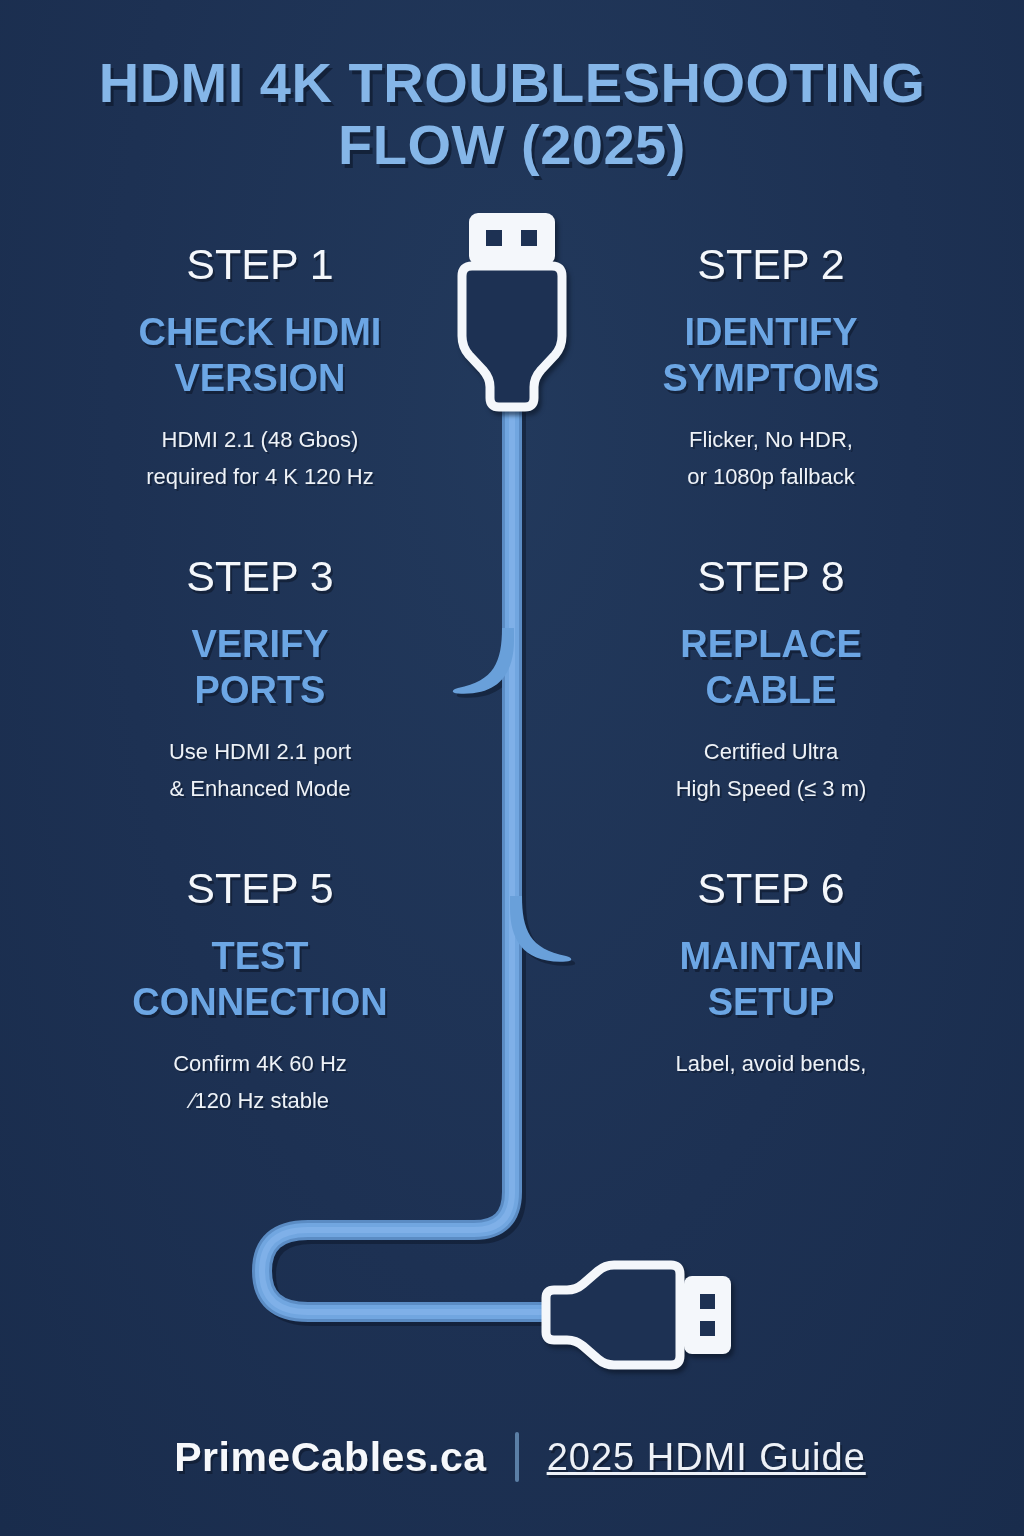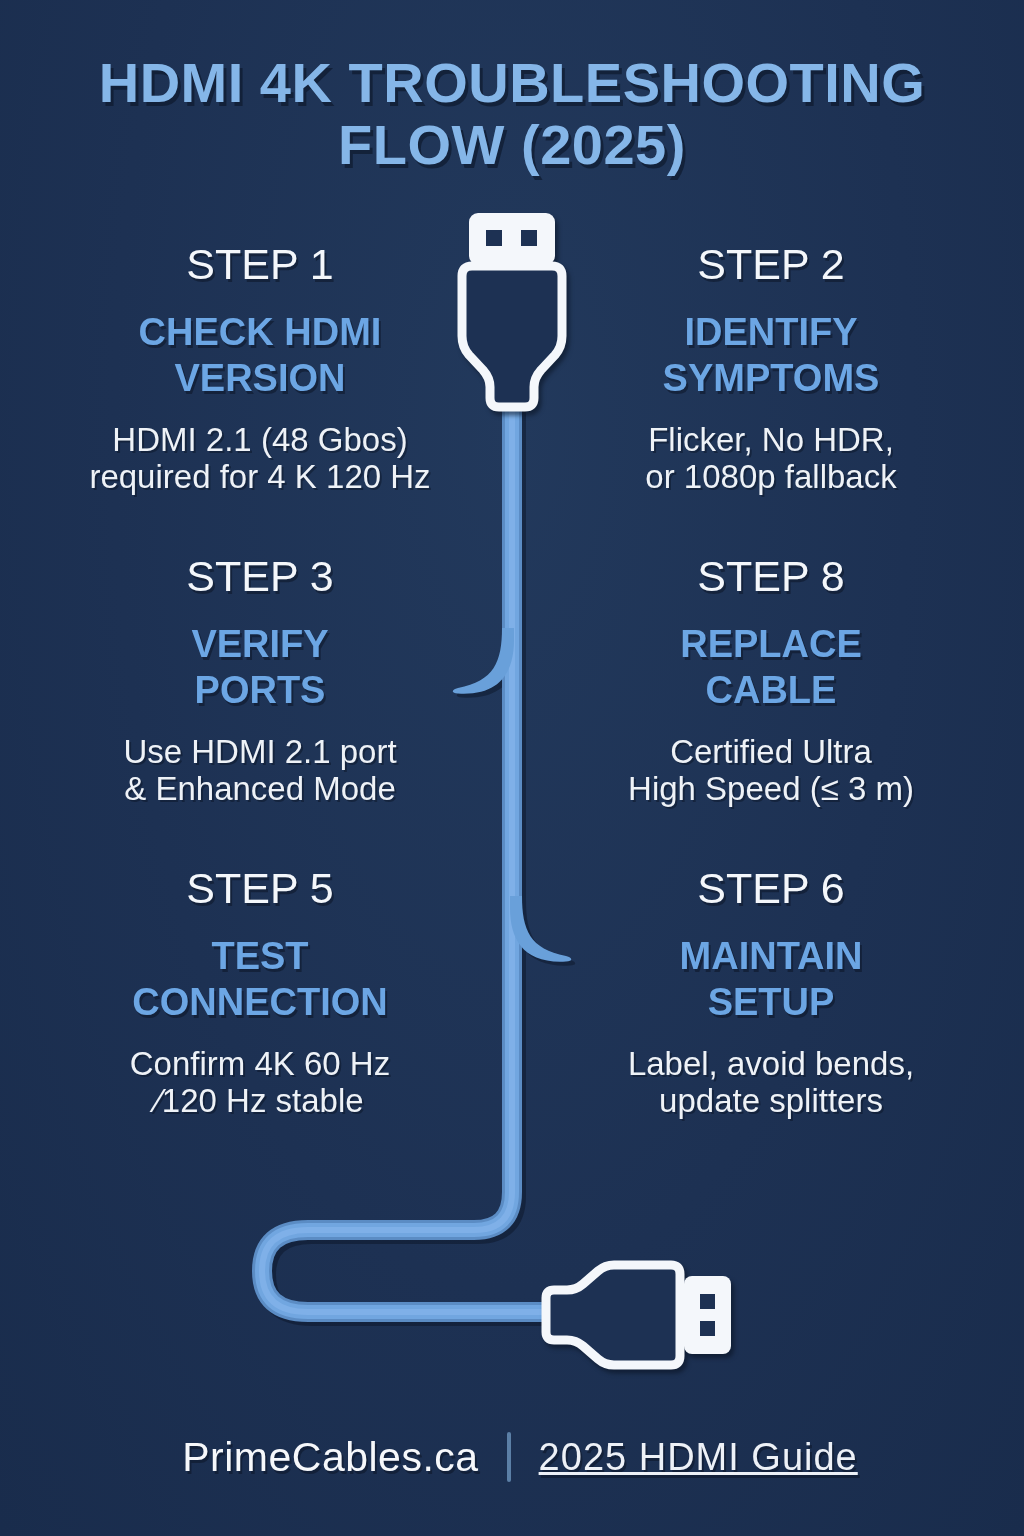--- a/index.html
+++ b/index.html
@@ -35,30 +35,30 @@
     font-size:43px;font-weight:normal;color:#f4f7fb;
     text-shadow:2px 3px 0 rgba(9,18,34,.5);
   }
   .step-title{
     margin-top:20px;
     font-size:38px;line-height:46px;font-weight:bold;color:#6ca6e4;
     text-shadow:2px 3px 0 rgba(9,18,34,.5);
   }
   .step-desc{
     margin-top:20px;
-    font-size:33px;line-height:37px;color:#eef2f7;
+    font-size:22px;line-height:37px;color:#eef2f7;
     text-shadow:2px 2px 0 rgba(9,18,34,.45);
   }
   
   .footer{
     position:absolute;top:1432px;left:0;width:1024px;
     display:flex;align-items:center;justify-content:center;gap:28px;
   }
   .brand{
-    font-size:41px;font-weight:normal;color:#f6f8fb;letter-spacing:.5px;
+    font-size:41px;font-weight:bold;color:#f6f8fb;letter-spacing:.5px;
     text-shadow:2px 3px 0 rgba(9,18,34,.5);
     margin-left:16px;
   }
   .footer-divider{
     width:4px;height:50px;background:#5b7fa6;border-radius:2px;
   }
   .tagline{
     font-size:38px;font-weight:normal;color:#edf1f7;letter-spacing:1px;
     text-shadow:2px 3px 0 rgba(9,18,34,.5);
     text-decoration:underline;
@@ -162,21 +162,20 @@
   </div>
 
   <div class="step col-right row-3">
     <div class="step-label">STEP 6</div>
     <div class="step-title">
       <div>MAINTAIN</div>
       <div>SETUP</div>
     </div>
     <div class="step-desc">
       <div>Label, avoid bends,</div>
-      <div>update splitters</div>
     </div>
   </div>
 
   <div class="footer">
     <div class="brand">PrimeCables.ca</div>
     <div class="footer-divider"></div>
     <div class="tagline">2025 HDMI Guide</div>
   </div>
 
 </div>

